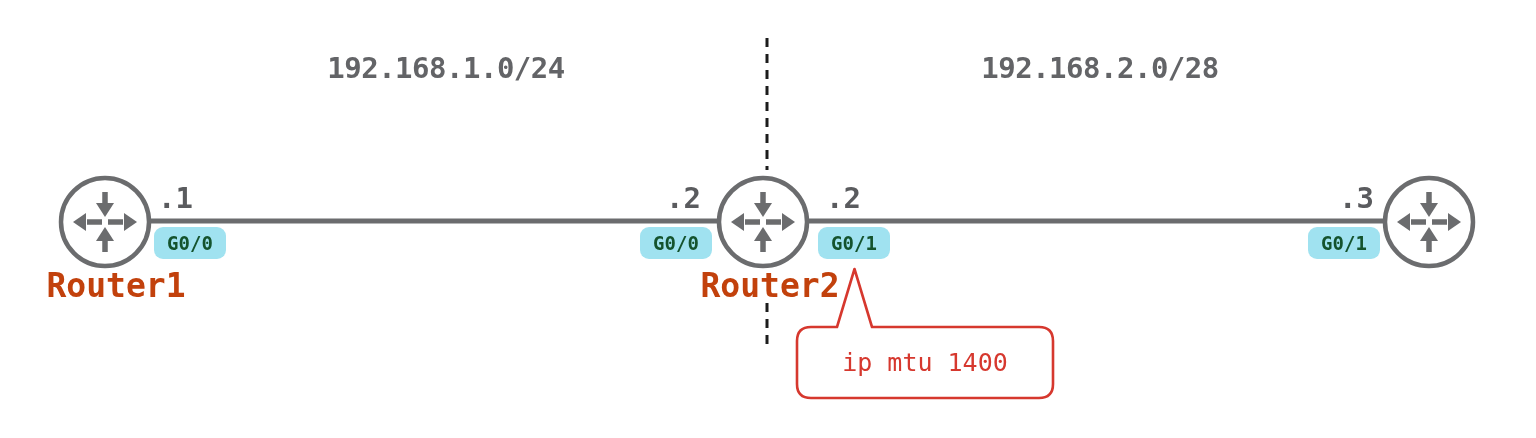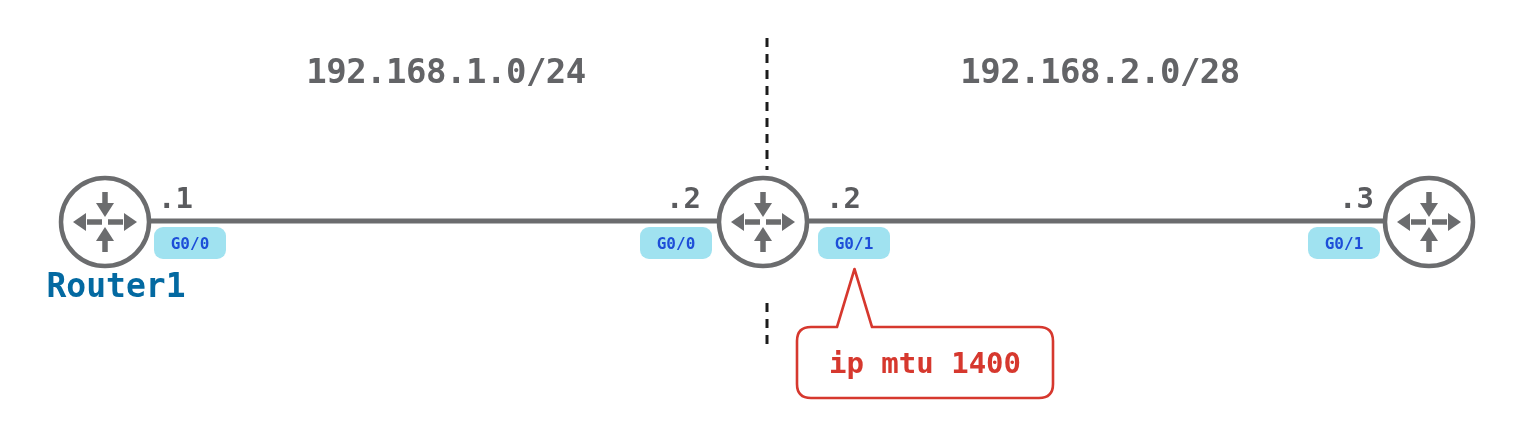--- a/index.html
+++ b/index.html
@@ -32,21 +32,21 @@
   .callout-bubble {
     fill: #ffffff;
     stroke: #d6382e;
     stroke-width: 2.6;
     stroke-linejoin: round;
   }
 
   .net-label {
     position: absolute;
     transform: translateX(-50%);
-    font-size: 34px;
+    font-size: 29px;
     font-weight: bold;
     letter-spacing: -0.5px;
     color: #636467;
     white-space: nowrap;
   }
 
   .octet {
     position: absolute;
     font-size: 29px;
     font-weight: bold;
@@ -56,47 +56,46 @@
 
   .badge {
     position: absolute;
     width: 72px;
     height: 32px;
     background: #a0e2f0;
     border-radius: 9px;
     display: flex;
     align-items: center;
     justify-content: center;
-    font-size: 16px;
+    font-size: 19px;
     font-weight: bold;
-    color: #1d4ed8;
+    color: #14532d;
   }
 
   .router-name {
     position: absolute;
     transform: translateX(-50%);
     font-size: 33px;
     font-weight: bold;
-    color: #0369a1;
+    color: #c2410c;
     white-space: nowrap;
   }
 
   .callout-text {
     position: absolute;
     left: 797px;
     top: 327px;
     width: 256px;
     height: 71px;
     display: flex;
     align-items: center;
     justify-content: center;
-    font-size: 29px;
+    font-size: 25px;
     color: #d6382e;
     white-space: nowrap;
-    font-weight: bold;
   }
 </style>
 </head>
 <body>
 
 <div class="canvas">
 
   <svg class="layer" viewBox="0 0 1536 438" xmlns="http://www.w3.org/2000/svg">
     <defs>
       <g id="router-icon">
@@ -134,16 +133,17 @@
   <div class="octet" style="left:666px; top:181px">.2</div>
   <div class="octet" style="left:826px; top:181px">.2</div>
   <div class="octet" style="left:1339px; top:181px">.3</div>
 
   <div class="badge" style="left:154px; top:227px">G0/0</div>
   <div class="badge" style="left:640px; top:227px">G0/0</div>
   <div class="badge" style="left:818px; top:227px">G0/1</div>
   <div class="badge" style="left:1308px; top:227px">G0/1</div>
 
   <div class="router-name" style="left:116px; top:266px">Router1</div>
+  <div class="router-name" style="left:770px; top:266px">Router2</div>
 
   <div class="callout-text">ip mtu 1400</div>
 
 </div>
 
 </body></html>

